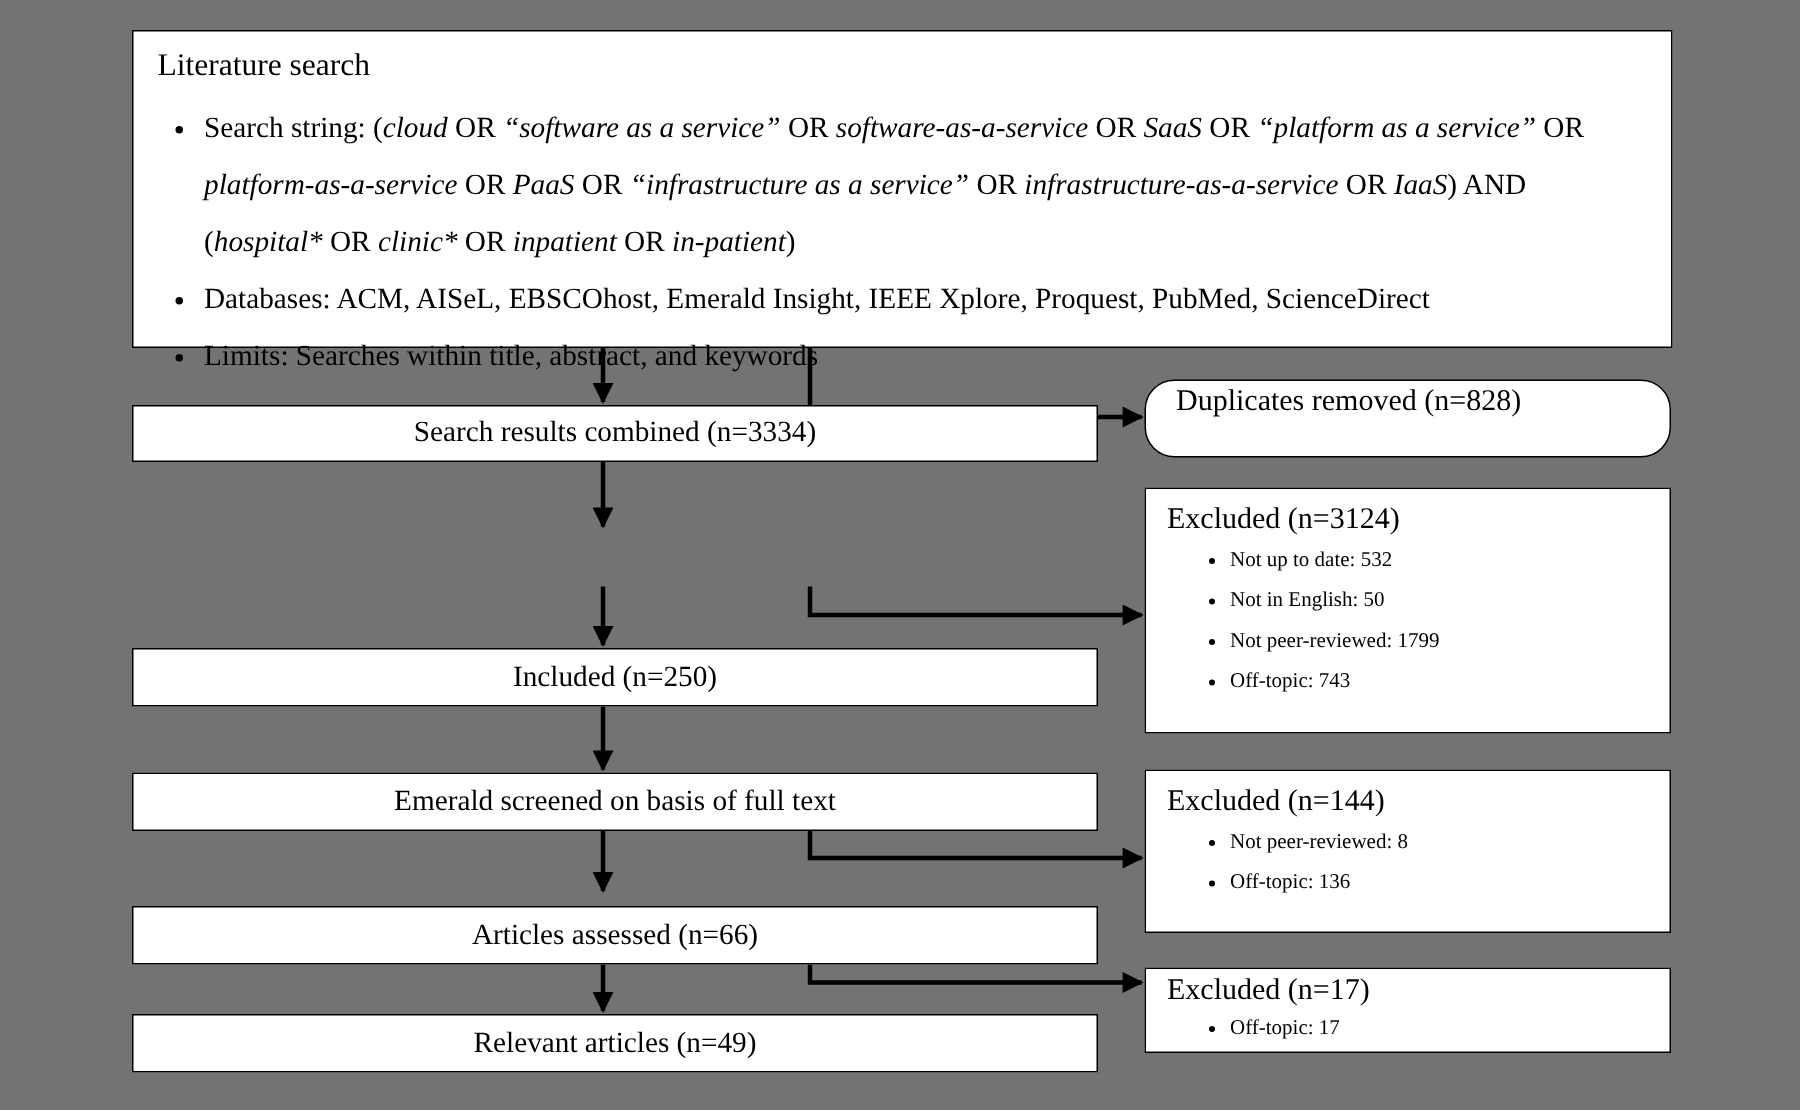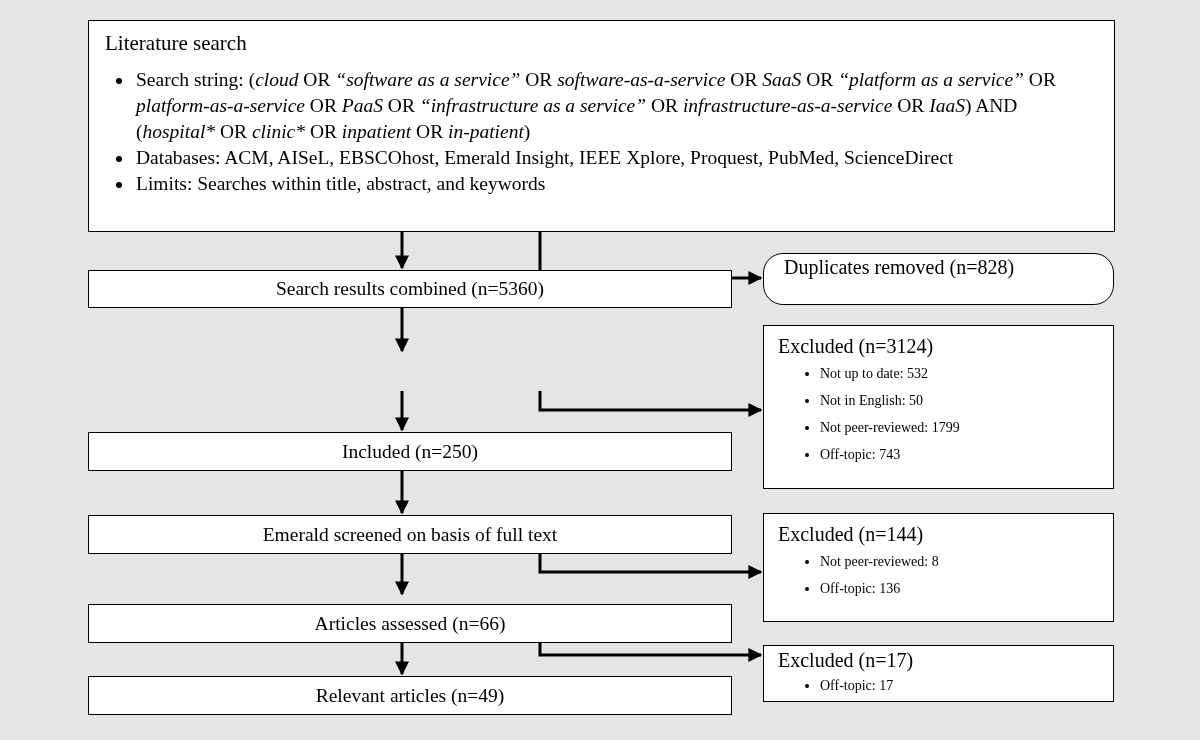--- a/index.html
+++ b/index.html
@@ -5,21 +5,21 @@
   html, body { margin: 0; padding: 0; }
   body {
     width: 1200px; height: 740px;
     background: #ffffff;
     font-family: "Liberation Serif", serif;
     color: #000000;
   }
   .canvas {
     position: relative;
     width: 1200px; height: 740px;
-    background: #e5e5e5;
+    background: #737373;
     overflow: hidden;
   }
   .arrows {
     position: absolute; left: 0; top: 0;
     z-index: 1;
   }
   .box {
     position: absolute;
     border: 1px solid #000;
     background: #ffffff;
@@ -27,21 +27,21 @@
   }
   
   .top-box { left: 88px; top: 20px; width: 1025px; height: 210px; }
   .top-title { font-size: 21px; padding: 10px 0 2px 16px; }
   .bullet-list { list-style: disc outside; margin: 0; }
   .top-bullets {
     margin-top: 9px;
     padding-left: 45px;
     padding-right: 18px;
     font-size: 19.5px;
-    line-height: 26px;
+    line-height: 38px;
   }
   .top-bullets > li { padding-left: 2px; }
   .it { font-style: italic; }
   
   .flow-box {
     left: 88px; width: 642px;
     display: flex; align-items: center; justify-content: center;
     font-size: 19.5px;
     text-align: center;
   }
@@ -90,21 +90,21 @@
   <div class="box top-box">
     <div class="top-title">Literature search</div>
     <ul class="bullet-list top-bullets">
       <li><span>Search string: (</span><span class="it">cloud</span><span> OR </span><span class="it">“software as a service”</span><span> OR </span><span class="it">software-as-a-service</span><span> OR </span><span class="it">SaaS</span><span> OR </span><span class="it">“platform as a service”</span><span> OR </span><span class="it">platform-as-a-service</span><span> OR </span><span class="it">PaaS</span><span> OR </span><span class="it">“infrastructure as a service”</span><span> OR </span><span class="it">infrastructure-as-a-service</span><span> OR </span><span class="it">IaaS</span><span>) AND (</span><span class="it">hospital*</span><span> OR </span><span class="it">clinic*</span><span> OR </span><span class="it">inpatient</span><span> OR </span><span class="it">in-patient</span><span>)</span></li>
       <li>Databases: ACM, AISeL, EBSCOhost, Emerald Insight, IEEE Xplore, Proquest, PubMed, ScienceDirect</li>
       <li>Limits: Searches within title, abstract, and keywords</li>
     </ul>
   </div>
 
   <div class="box flow-box" style="top:270px;height:36px">
-    <span>Search results combined (n=5360)</span>
+    <span>Search results combined (n=3334)</span>
   </div>
   <div class="box flow-box" style="top:432px;height:37px">
     <span>Included (n=250)</span>
   </div>
   <div class="box flow-box" style="top:515px;height:37px">
     <span>Emerald screened on basis of full text</span>
   </div>
   <div class="box flow-box" style="top:604px;height:37px">
     <span>Articles assessed (n=66)</span>
   </div>

